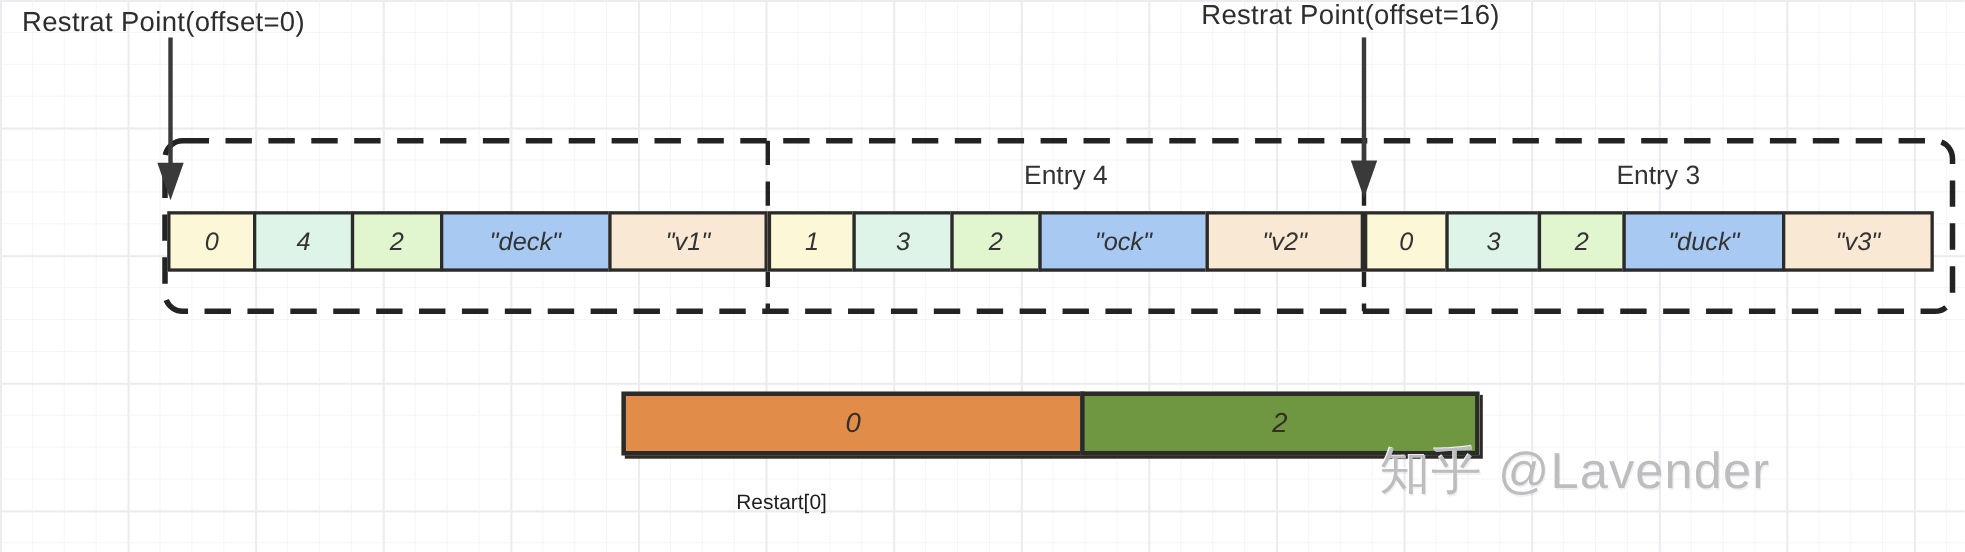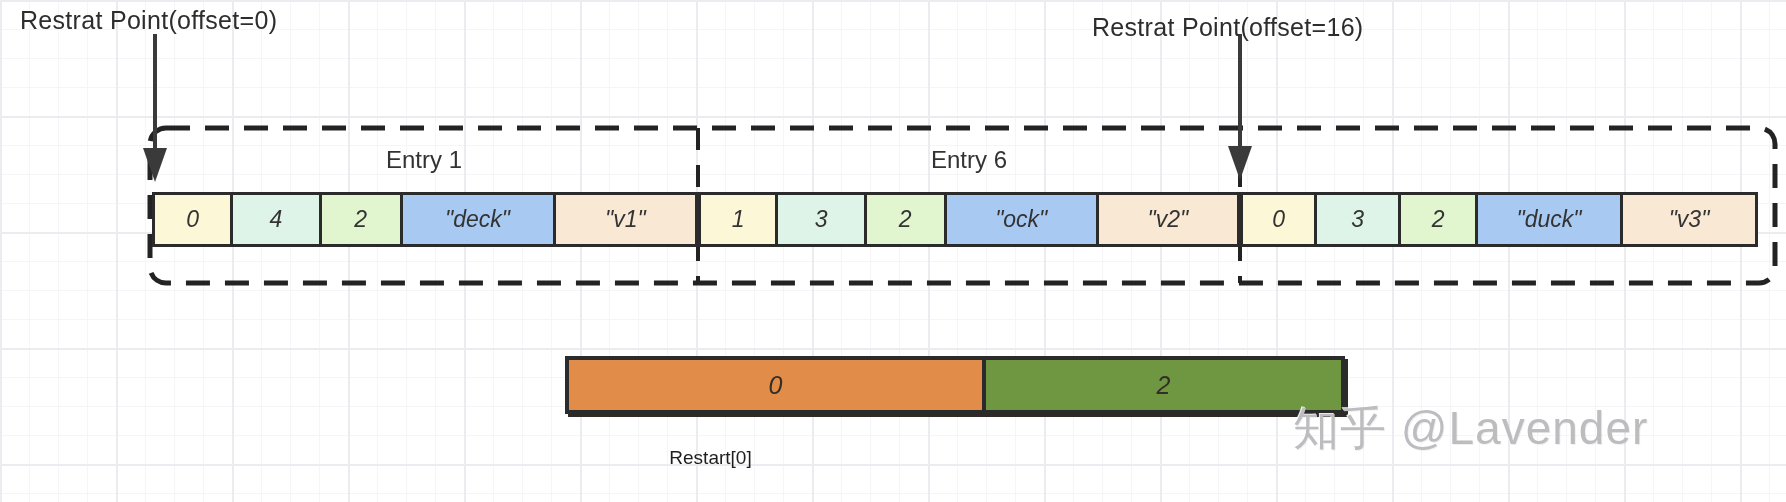--- a/index.html
+++ b/index.html
@@ -29,21 +29,21 @@
   .f1{flex:14 0 0;}.f2{flex:16 0 0;}.f3{flex:14.5 0 0;}.f4{flex:28 0 0;}.f5{flex:26 0 0;}
   .cy{background:#fcf8d7;}.cm{background:#dff4e8;}.cg{background:#e1f5cf;}.cb{background:#a7c9f2;}.cp{background:#f9e8d3;}
   .bar{position:absolute;left:565px;top:356px;width:780px;height:58px;display:flex;box-shadow:3px 3px 0 #2e2a26;}
   .bcell{box-sizing:border-box;border:4px solid #2b2b2b;display:flex;align-items:center;justify-content:center;
          font-style:italic;font-size:25px;color:#332f28;}
   .bcell+.bcell{margin-left:-4px;}
   .b1{flex:291 0 0;}.b2{flex:239 0 0;}.b3{flex:250 0 0;}
   .orange{background:#e28c4a;}.green{background:#6f9640;}
   .bar-label{position:absolute;top:440px;height:36px;display:flex;align-items:center;justify-content:center;
              font-size:19px;color:#1e1e1e;white-space:nowrap;}
-  .watermark{position:absolute;left:1293px;top:398px;font-size:46px;letter-spacing:1px;color:#bdbdc0;
+  .watermark{position:absolute;left:1254px;top:398px;font-size:46px;letter-spacing:1px;color:#bdbdc0;
              text-shadow:-1px -1px 0 rgba(255,255,255,.9), 1px 1px 0 rgba(0,0,0,.06);white-space:nowrap;}
 </style>
 </head>
 <body>
 
 <div class="canvas">
 
   <svg class="overlay" width="1786" height="502" viewBox="0 0 1786 502">
     <rect class="dashed-outline" x="150" y="128" width="1625" height="155" rx="16"></rect>
     <line class="dashed-divider" x1="698" y1="128" x2="698" y2="283"></line>
@@ -52,24 +52,24 @@
       <line class="arrow-shaft" x1="155" y1="34" x2="155" y2="152"></line>
       <polygon class="arrow-head" points="155,182 143,148 167,148"></polygon>
     </g>
     <g>
       <line class="arrow-shaft" x1="1240" y1="34" x2="1240" y2="150"></line>
       <polygon class="arrow-head" points="1240,180 1228,146 1252,146"></polygon>
     </g>
   </svg>
 
   <div class="ptr-label" style="left:20px;top:6px">Restrat Point(offset=0)</div>
-  <div class="ptr-label" style="left:1092px;top:13px">Restrat Point(offset=16)</div>
+  <div class="ptr-label" style="left:1092px;top:0">Restrat Point(offset=16)</div>
 
-  <div class="entry-label" style="left:150px;width:548px">Entry 1</div>
-  <div class="entry-label" style="left:698px;width:542px">Entry 6</div>
+  <div class="entry-label" style="left:698px;width:542px">Entry 4</div>
+  <div class="entry-label" style="left:1240px;width:535px">Entry 3</div>
 
   <div class="cells" style="left:152px;width:546px">
     <div class="cell cy f1">0</div>
     <div class="cell cm f2">4</div>
     <div class="cell cg f3">2</div>
     <div class="cell cb f4">"deck"</div>
     <div class="cell cp f5">"v1"</div>
   </div>
 
   <div class="cells" style="left:698px;width:542px">

